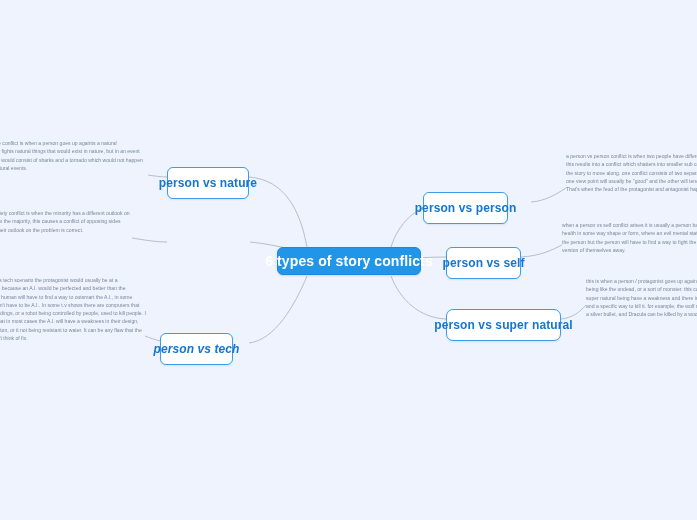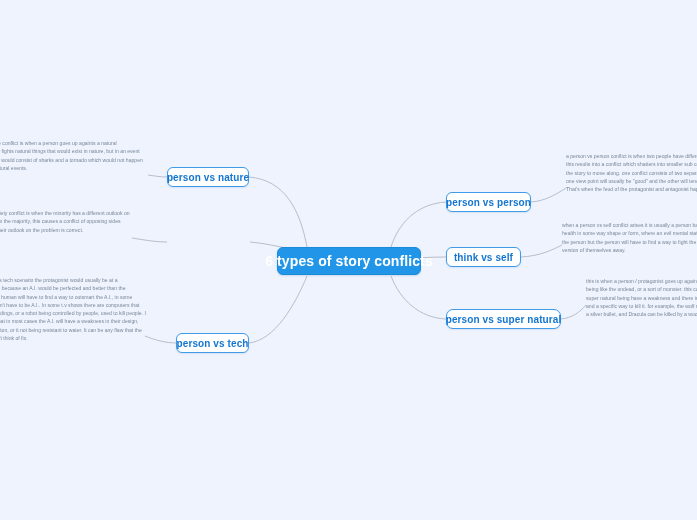--- a/index.html
+++ b/index.html
@@ -44,23 +44,23 @@
     font-weight: bold;
     font-size: 14px;
     border: 1px solid #1b8ad8;
     box-shadow: 0 1px 2px rgba(40,90,150,0.18);
     height: 28px;
   }
   .node-branch {
     background: #ffffff;
     color: #1576d0;
     font-weight: bold;
-    font-size: 10px;
+    font-size: 12px;
     border: 1.6px solid #3d9bea;
-    height: 20px;
+    height: 32px;
     box-shadow: 0 1px 1.5px rgba(60,110,170,0.13);
   }
   .note {
     position: absolute;
     color: #7a8799;
     font-size: 5.1px;
     line-height: 1.62;
     overflow: hidden;
   }
   .note-left {
@@ -95,30 +95,30 @@
 
   <div class="node node-central" style="left:277px; top:247px; width:144px;">
     <span>6 types of story conflicts</span>
   </div>
 
   <div class="node node-branch" style="left:167px; top:167px; width:82px;">
     <span>person vs nature</span>
   </div>
 
 
-  <div class="node node-branch" style="left:176px; top:333px; width:73px;">
+  <div class="node node-branch" style="left:160px; top:333px; width:73px;font-style:italic;">
     <span>person vs tech</span>
   </div>
 
-  <div class="node node-branch" style="left:446px; top:192px; width:85px;">
+  <div class="node node-branch" style="left:423px; top:192px; width:85px;">
     <span>person vs person</span>
   </div>
 
   <div class="node node-branch" style="left:446px; top:247px; width:75px;">
-    <span>think vs self</span>
+    <span>person vs self</span>
   </div>
 
   <div class="node node-branch" style="left:446px; top:309px; width:115px;border-radius:7px;">
     <span>person vs super natural</span>
   </div>
 
   <div class="note note-left" style="left:-37px; top:139px; width:185px; height:36px;">person vs nature conflict is when a person goes up againts a natural phenomenon, or fights natural things that would exist in nature, but in an event like sharknado it would consist of sharks and a tornado which would not happen but still it has natural events.</div>
 
   <div class="note note-left" style="left:-32px; top:209px; width:165px; height:36px;">person vs society conflict is when the minority has a different outlook on a problem from the majority, this causes a conflict of opposing sides proving why their outlook on the problem is correct.</div>
 

